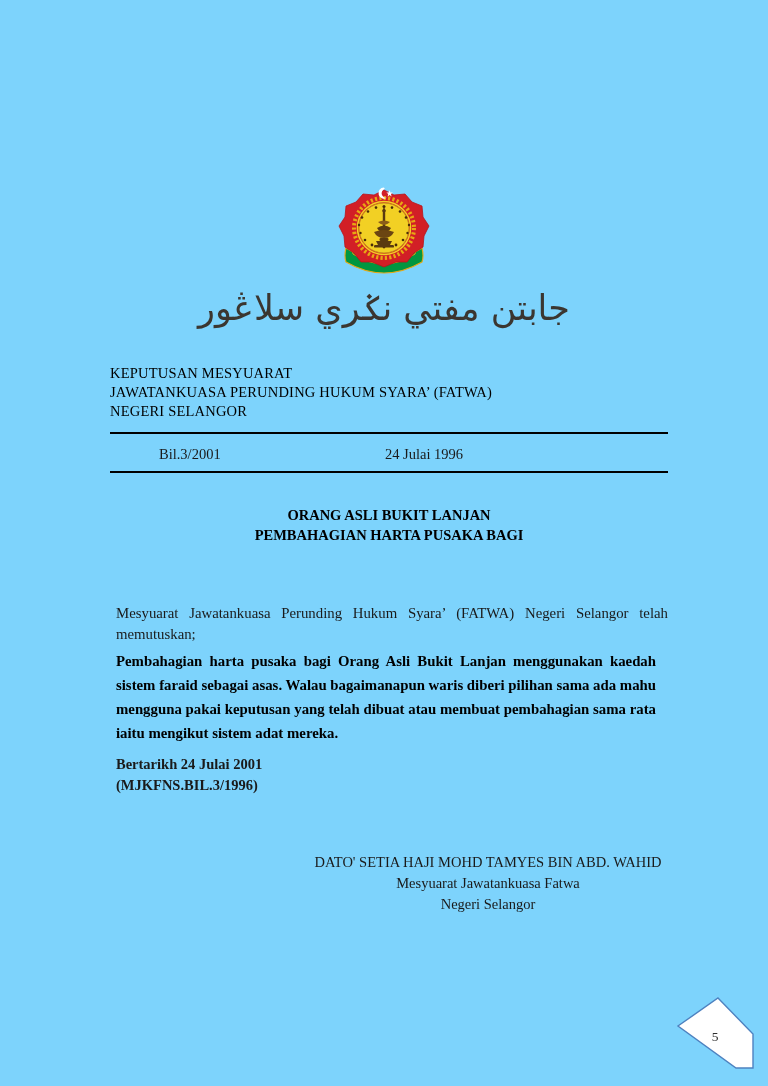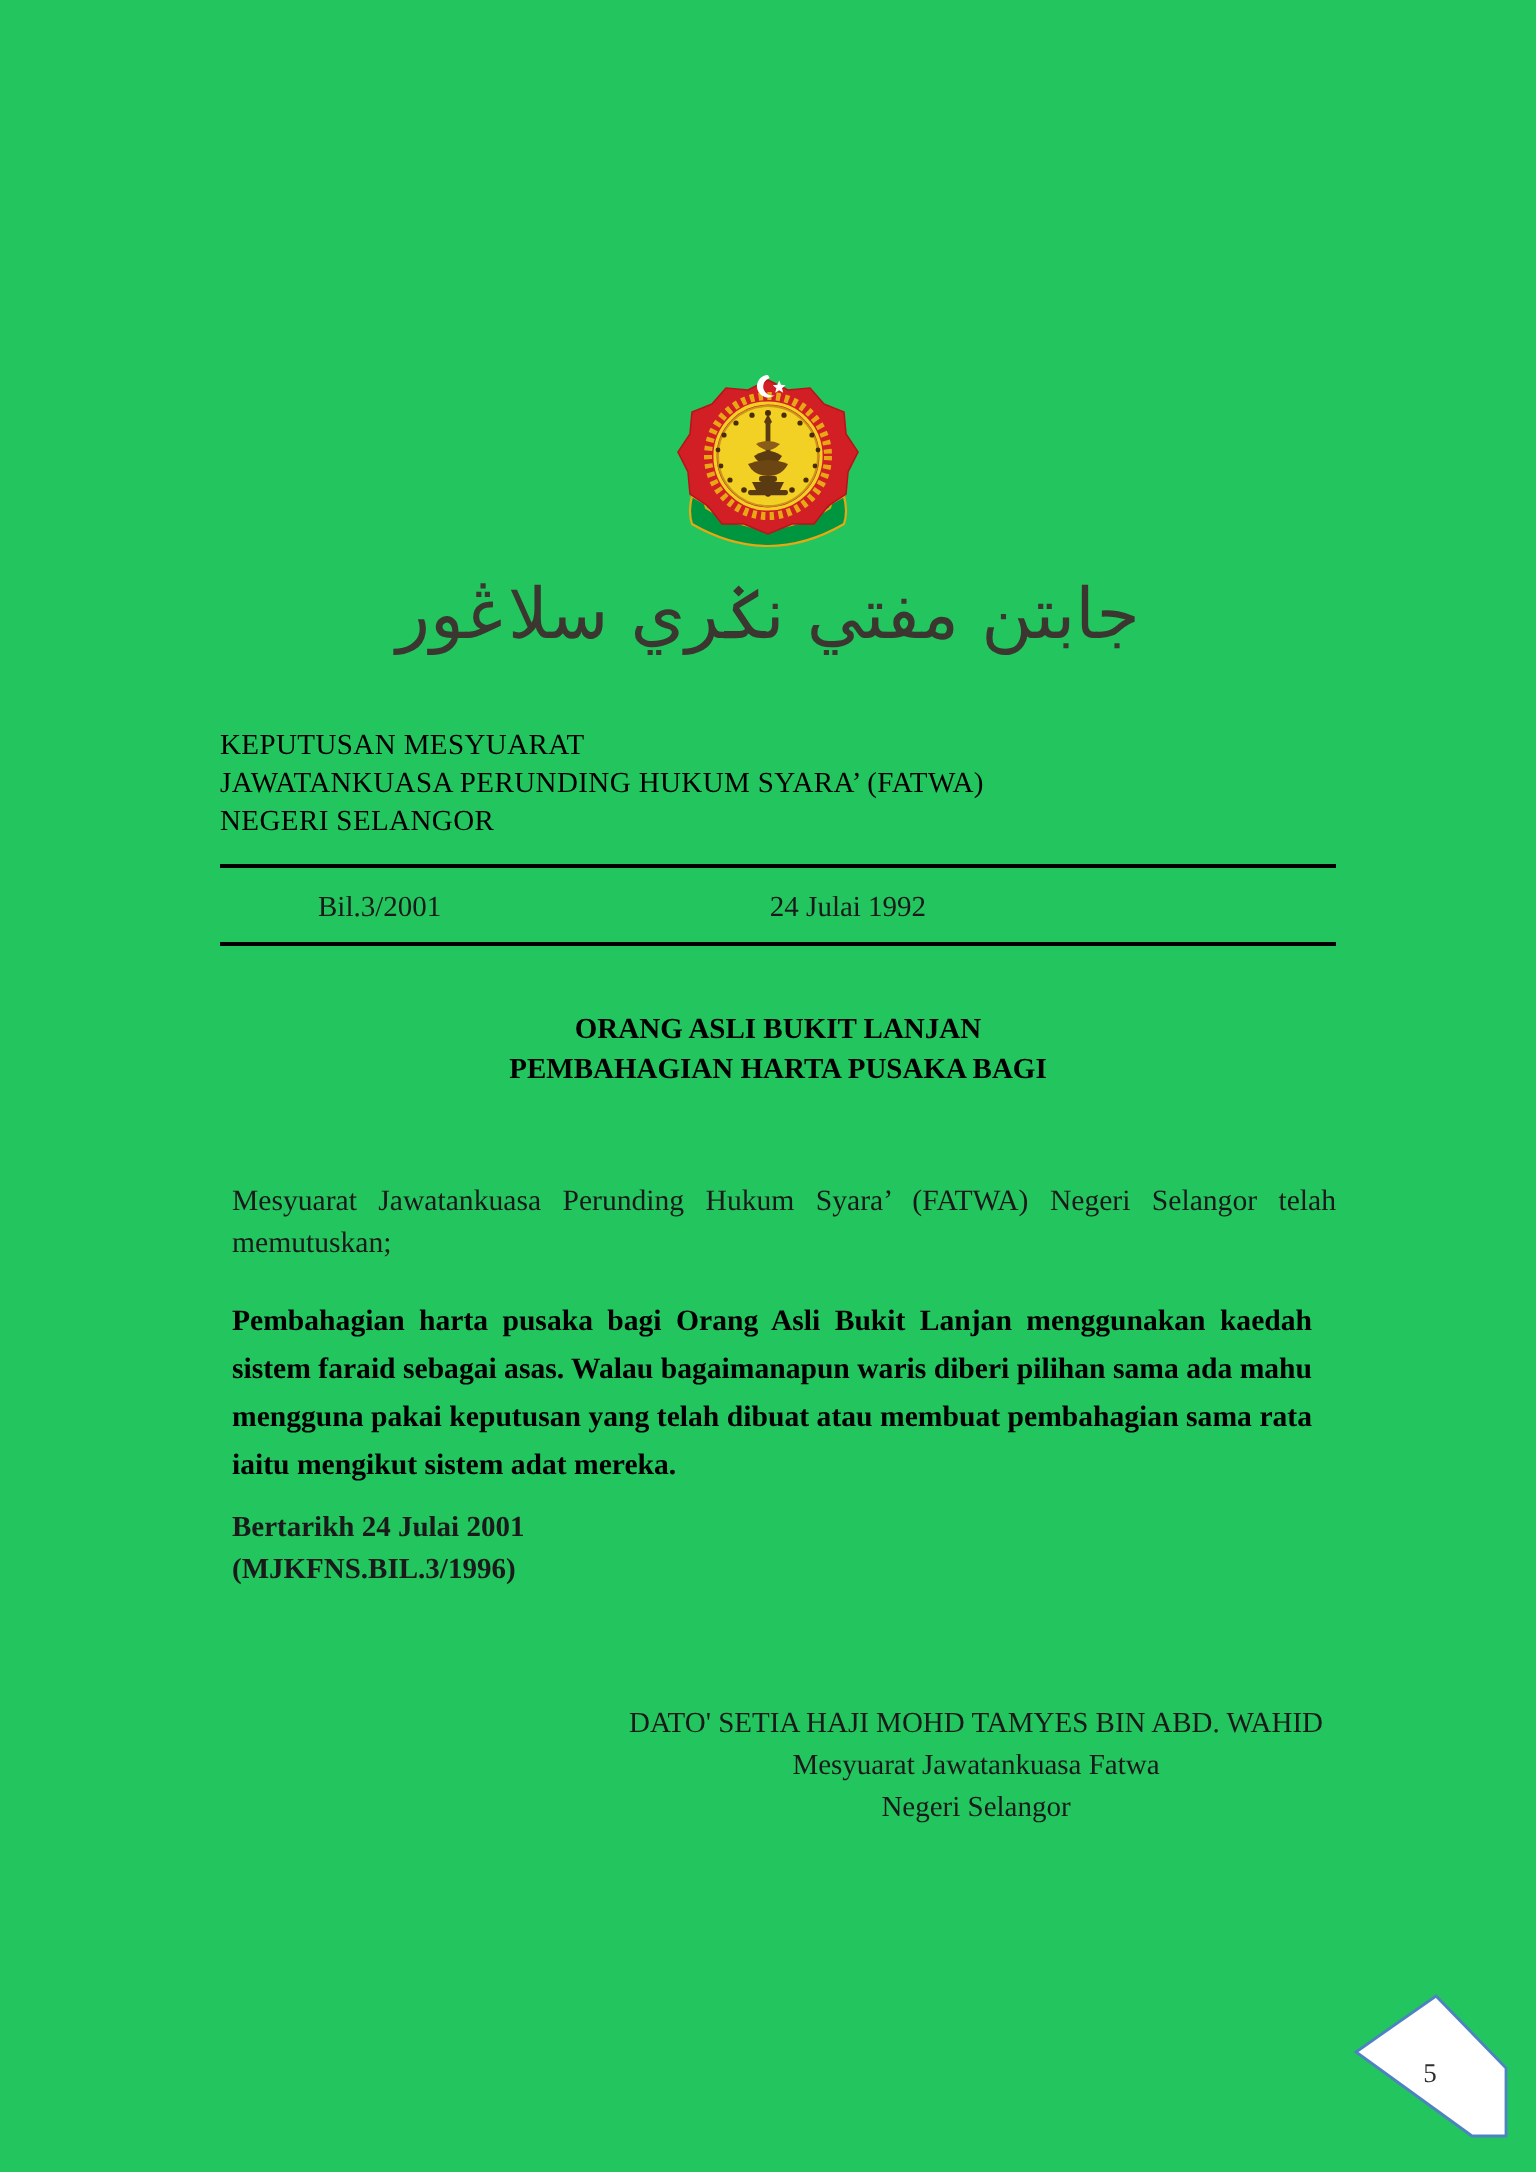--- a/index.html
+++ b/index.html
@@ -4,21 +4,21 @@
 <style>
   html, body {
     margin: 0;
     padding: 0;
     background: #ffffff;
   }
   .page {
     position: relative;
     width: 768px;
     height: 1086px;
-    background: #22c55e;
+    background: #7dd3fc;
     overflow: hidden;
     font-family: "Liberation Serif", "DejaVu Serif", serif;
     color: #1a1a1a;
   }
 
   
   .crest-wrap {
     position: absolute;
     left: 0;
     top: 186px;
@@ -120,21 +120,21 @@
     font-size: 14.5px;
     line-height: 20px;
     color: #000;
   }
   .subject div { white-space: nowrap; }
 
   
   .intro {
     position: absolute;
     left: 116px;
-    top: 576px;
+    top: 588px;
     width: 552px;
     font-size: 14.8px;
     line-height: 21px;
     text-align: justify;
     text-justify: inter-word;
   }
 
   
   .decision {
     position: absolute;
@@ -266,21 +266,21 @@
 
   <div class="doc-header">
     <div>KEPUTUSAN MESYUARAT</div>
     <div>JAWATANKUASA PERUNDING HUKUM SYARA’ (FATWA)</div>
     <div>NEGERI SELANGOR</div>
   </div>
 
   <div class="rule-top"></div>
   <div class="meta-row">
     <span class="meta-bil">Bil.3/2001</span>
-    <span class="meta-date">24 Julai 1992</span>
+    <span class="meta-date">24 Julai 1996</span>
   </div>
   <div class="rule-bottom"></div>
 
   <div class="subject">
     <div>ORANG ASLI BUKIT LANJAN</div>
     <div>PEMBAHAGIAN HARTA PUSAKA BAGI</div>
   </div>
 
   <p class="intro">Mesyuarat Jawatankuasa Perunding Hukum Syara’ (FATWA) Negeri Selangor telah memutuskan;</p>
 

